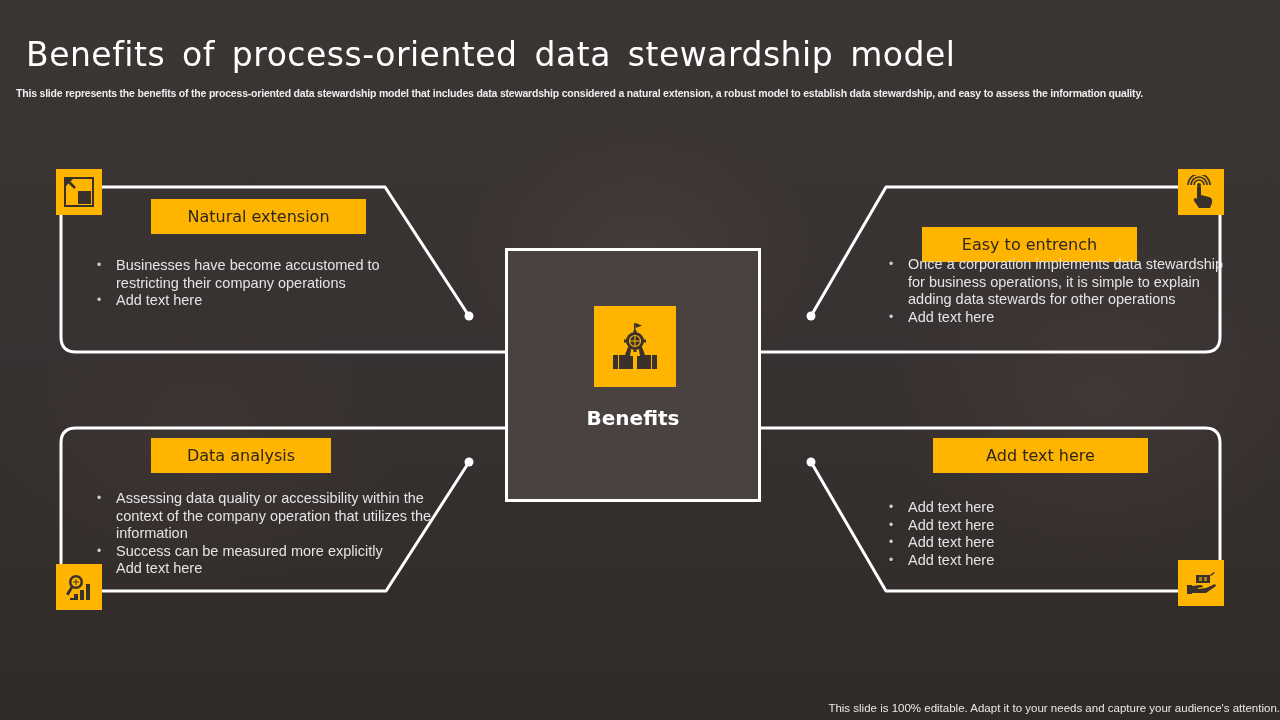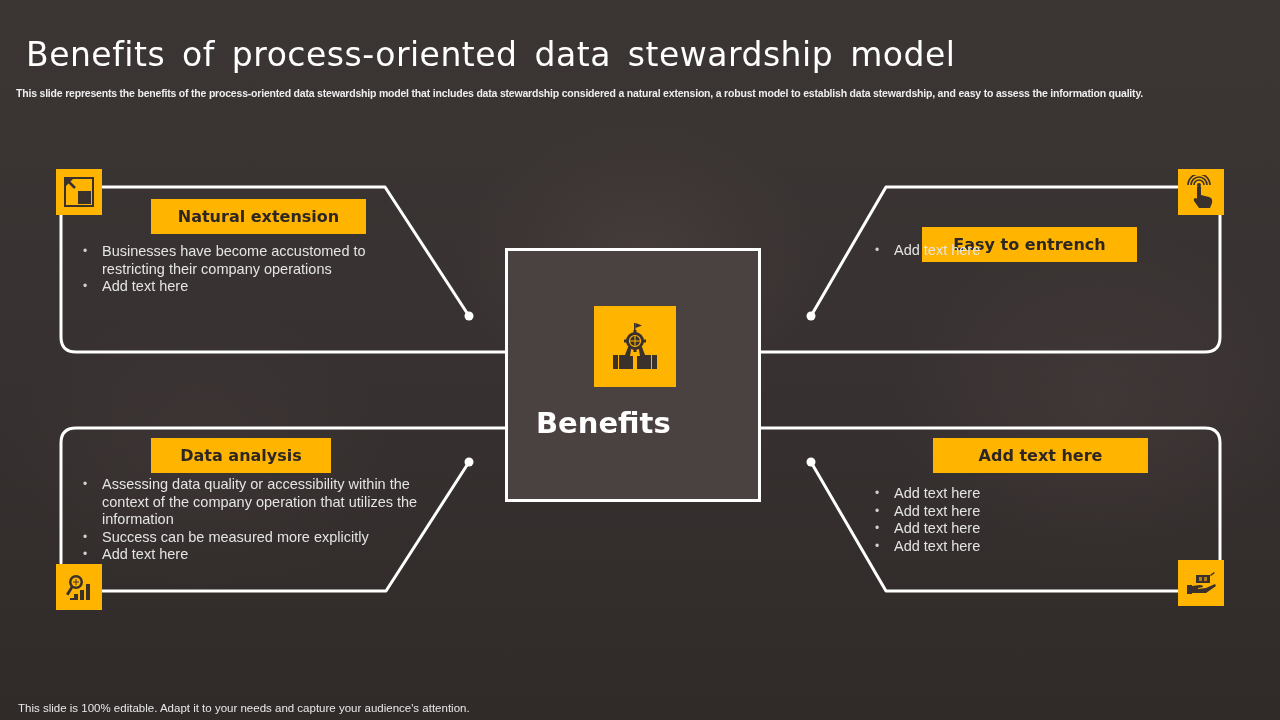--- a/index.html
+++ b/index.html
@@ -30,42 +30,42 @@
   svg.lines { position: absolute; inset: 0; }
   .center-box {
     position: absolute; left: 505px; top: 248px; width: 250px; height: 248px;
     border: 3px solid #ffffff; background: #4a4240;
   }
   .center-icon {
     position: absolute; left: 86px; top: 55px; width: 82px; height: 81px;
     background: #ffb500; display: flex; align-items: center; justify-content: center;
   }
   .center-label {
-    position: absolute; left: 0; right: 0; top: 155px; 
-    font-family: "DejaVu Sans", sans-serif; font-weight: bold; font-size: 29px; color: #ffffff; margin-left: 28px;
+    position: absolute; left: 0; right: 0; top: 155px; text-align: center;
+    font-family: "DejaVu Sans", sans-serif; font-weight: bold; font-size: 20px; color: #ffffff;
   }
   .corner-icon {
     position: absolute; width: 46px; height: 46px; background: #ffb500;
     display: flex; align-items: center; justify-content: center;
   }
   .heading {
     position: absolute; height: 35px; background: #ffb500;
     display: flex; align-items: center; justify-content: center;
-    font-family: "DejaVu Sans", sans-serif; font-weight: bold; font-size: 16px; color: #2e2622;
+    font-family: "DejaVu Sans", sans-serif; font-weight: normal; font-size: 16px; color: #2e2622;
   }
   ul.bullets {
-    position: absolute; margin: 1px; padding: 0; list-style: none;
+    position: absolute; margin: 15px; padding: 0; list-style: none;
     font-size: 14.5px; line-height: 17.5px; color: #e4e4e4;
   }
   ul.bullets li { position: relative; padding-left: 26px; }
   ul.bullets li::before {
     content: "•"; position: absolute; left: 7px; top: 0; font-size: 12px; color: #d0d0d0;
   }
   .footer {
-    position: absolute; left: 18px; right: 0; top: 702px; text-align: left;
+    position: absolute; left: 8px; right: 0; top: 702px; text-align: right;
     font-size: 11.5px; color: #e8e8e8;
   }
 </style>
 </head>
 <body>
 
 <div class="bg"></div>
 
 <div class="title">Benefits of process-oriented data stewardship model</div>
 <div class="subtitle">This slide represents the benefits of the process-oriented data stewardship model that includes data stewardship considered a natural extension, a robust model to establish data stewardship, and easy to assess the information quality.</div>
@@ -140,20 +140,21 @@
     </g>
     <g fill="none" stroke="#3a302c" stroke-width="1.6">
       <path d="M10 10 a5 5 0 0 1 10 0"></path>
       <path d="M7 10 a8 8 0 0 1 16 0"></path>
       <path d="M4 10 a11 11 0 0 1 22 0"></path>
     </g>
   </svg>
 </div>
 <div class="heading" style="left:922px; top:199px; width:215px;margin-top:28px;">Easy to entrench</div>
 <ul class="bullets" style="left:867px; top:241px; width:360px;">
+  <li>Once a corporation implements data stewardship for business operations, it is simple to explain adding data stewards for other operations</li>
   <li>Add text here</li>
 </ul>
 
 <div class="heading" style="left:151px; top:438px; width:180px;">Data analysis</div>
 <ul class="bullets" style="left:75px; top:475px; width:350px;">
   <li>Assessing data quality  or accessibility within the context of the company operation that utilizes the information</li>
   <li>Success can be measured more explicitly</li>
   <li>Add text here</li>
 </ul>
 <div class="corner-icon" style="left:56px; top:564px;">

